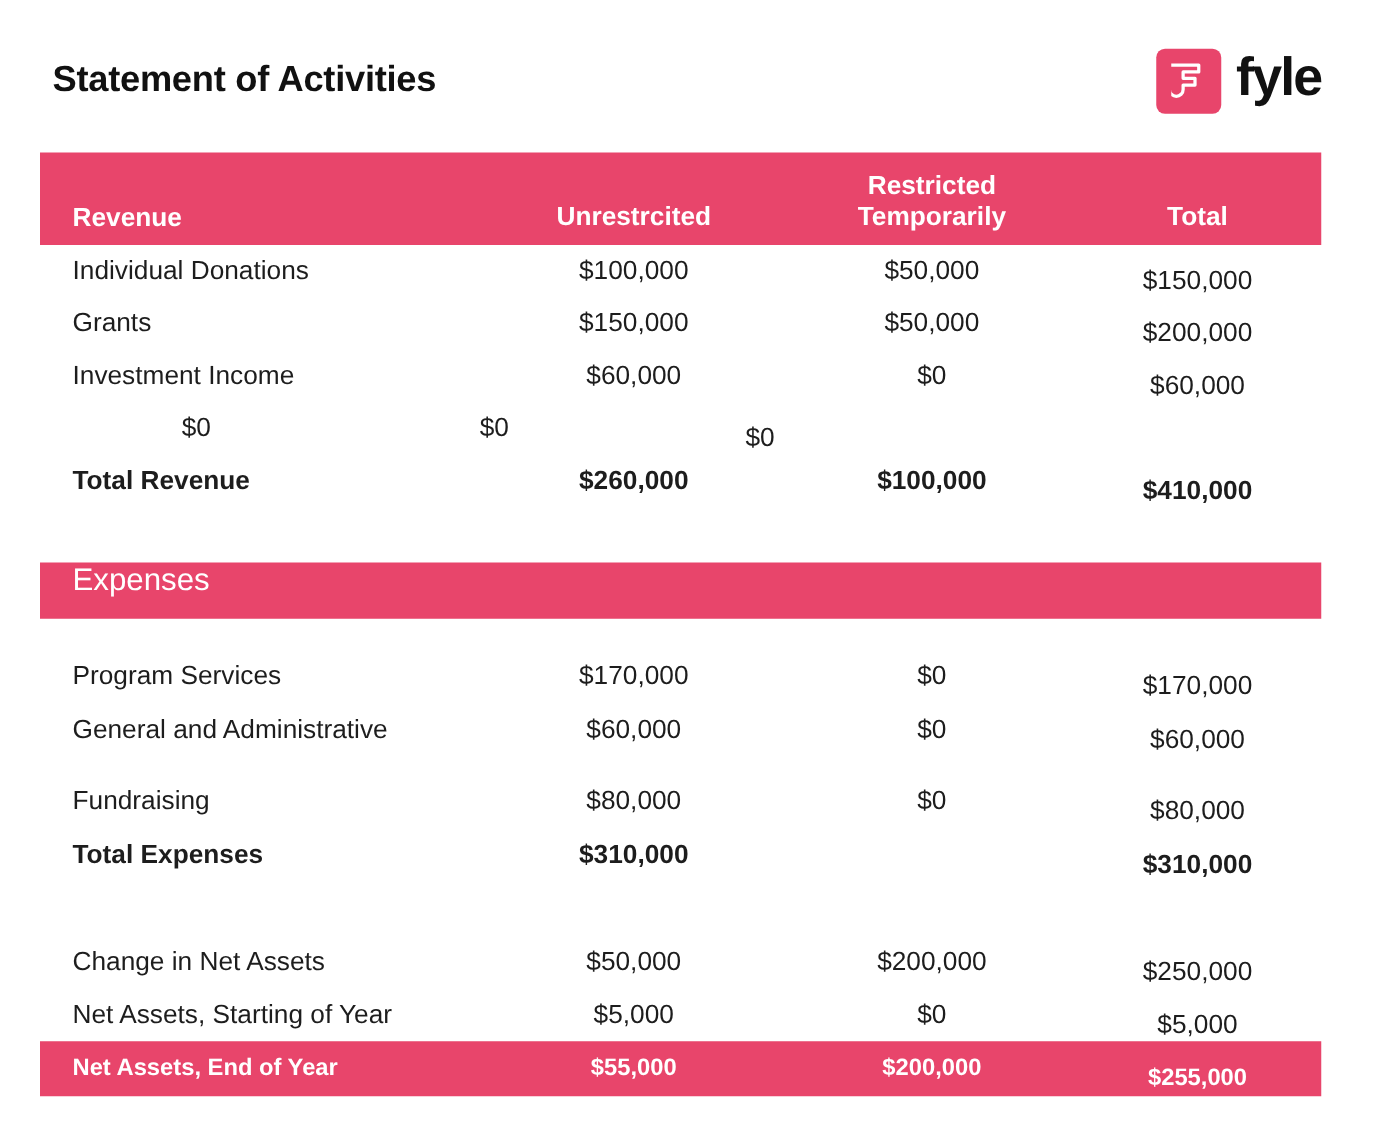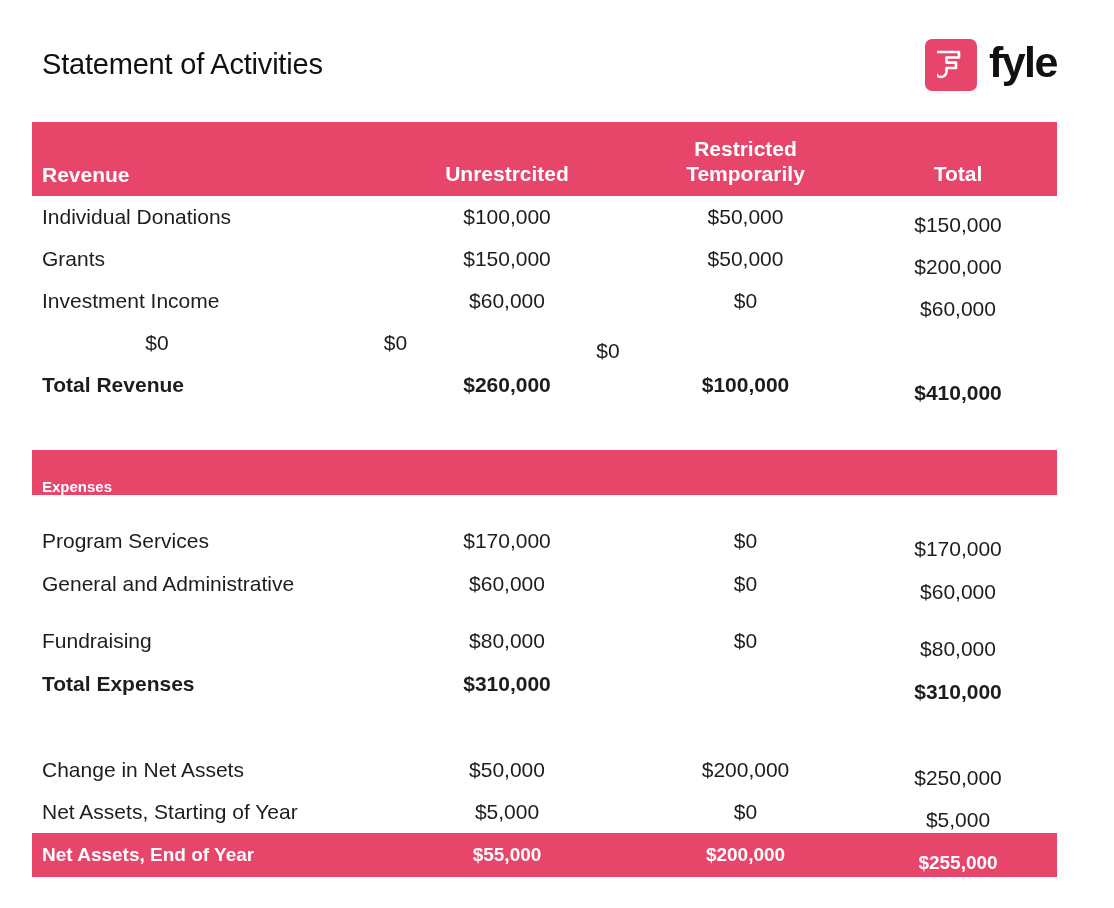--- a/index.html
+++ b/index.html
@@ -28,21 +28,21 @@
     top: 34px;
     left: 42px;
     right: 57px;
     height: 62px;
     display: flex;
     align-items: center;
     justify-content: space-between;
   }
   .doc-title {
     font-size: 29px;
-    font-weight: normal;
+    font-weight: bold;
     letter-spacing: -0.2px;
     color: #111111;
     line-height: 1.1;
   }
 
   .logo {
     display: flex;
     align-items: center;
     gap: 12px;
     margin-left: 25px;
@@ -73,21 +73,21 @@
     width: 1025px;
   }
   .row {
     display: flex;
     align-items: center;
     width: 100%;
     box-sizing: border-box;
   }
   .c-label {
     flex: 0 0 350px;
-    padding-left: 10px;
+    padding-left: 26px;
     box-sizing: border-box;
     text-align: left;
   }
   .c-num {
     flex: 1 1 0;
     text-align: center;
     box-sizing: border-box;
   }
   .c-unrestricted { flex: 0 0 250px; }
   .c-temp        { flex: 0 0 227px; }
@@ -119,23 +119,23 @@
 
   .spacer-lg { height: 44px; }
   .spacer-md { height: 24px; }
   .spacer-sm { height: 14px; }
 
   
   .section-band {
     background: #E8456B;
     color: #ffffff;
     height: 45px;
-    font-size: 15px;
-    font-weight: bold;
-    align-items: flex-end;
+    font-size: 25px;
+    font-weight: normal;
+    align-items: flex-start;
   }
 
   
   .final-band {
     background: #E8456B;
     color: #ffffff;
     height: 44px;
     font-size: 19px;
     font-weight: bold;
     align-items: center;

